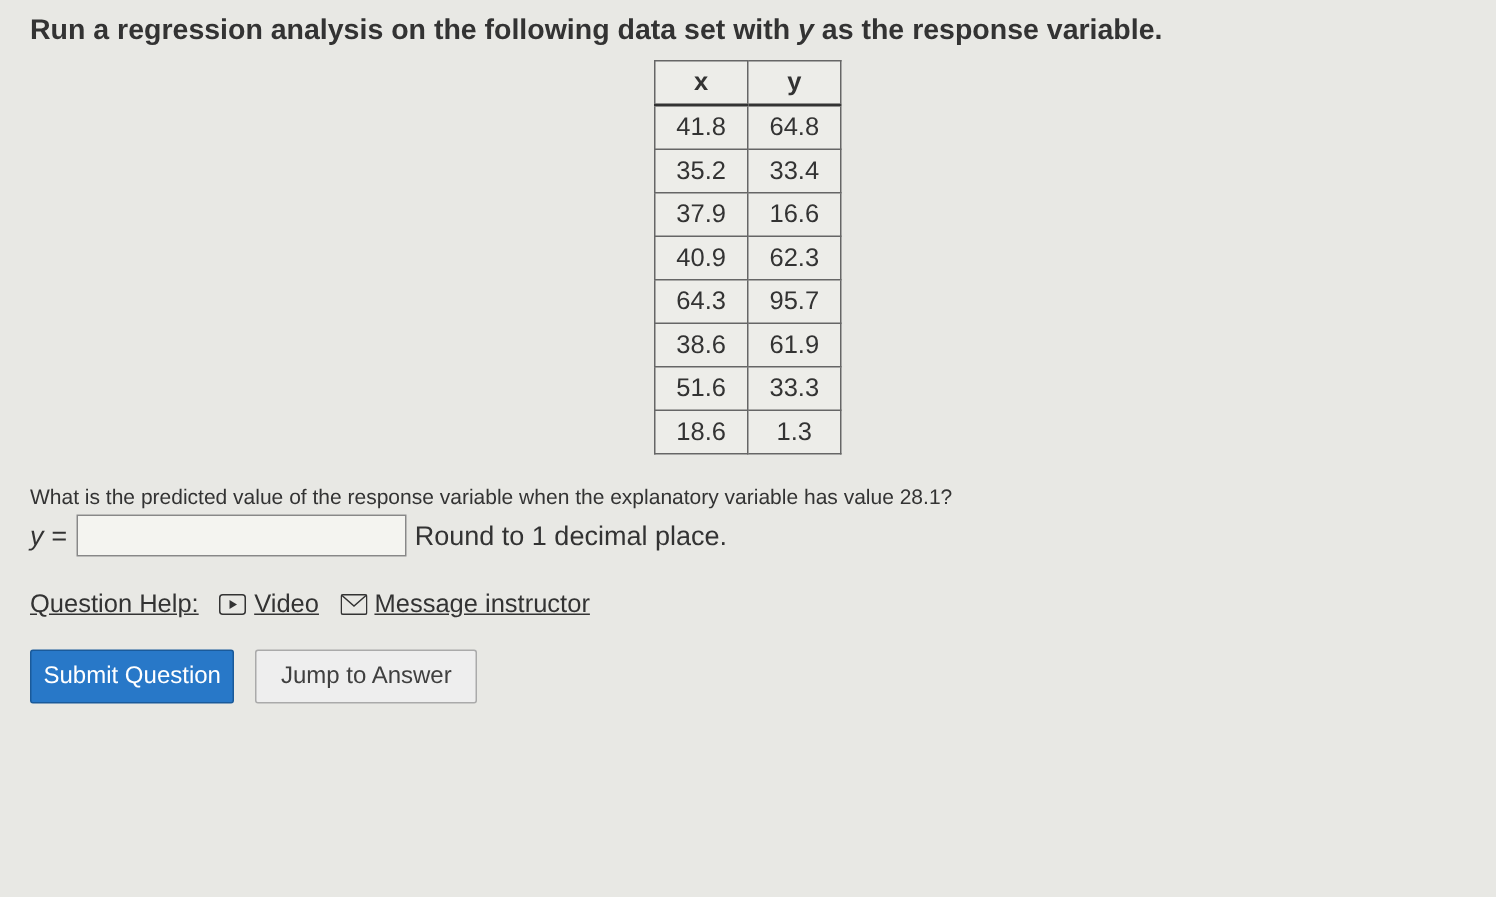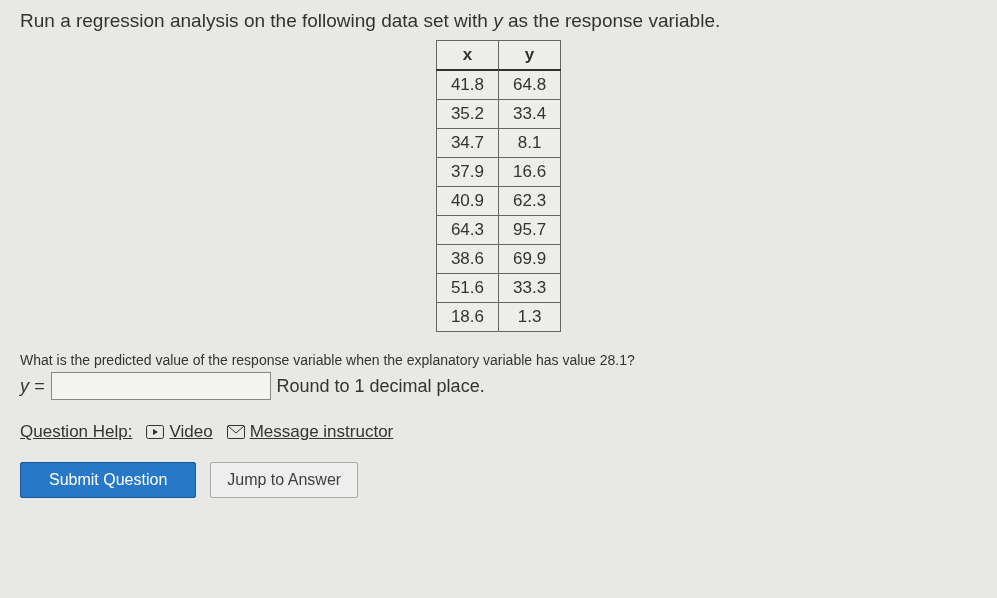--- a/index.html
+++ b/index.html
@@ -10,21 +10,21 @@
     width: 997px;
     height: 598px;
     padding: 10px 20px 0 20px;
     position: relative;
     overflow: hidden;
   }
   .question-text {
     font-size: 19px;
     color: #333;
     margin-bottom: 8px;
-    font-weight: 400;
+    font-weight: 700;
   }
   .italic { font-style: italic; }
   .data-table {
     border-collapse: collapse;
     margin: 0 auto 20px auto;
   }
   .data-table th, .data-table td {
     border: 1px solid #666;
     padding: 4px 14px;
     text-align: center;
@@ -79,21 +79,21 @@
   .button-row {
     margin-top: 20px;
     display: flex;
     gap: 14px;
     align-items: center;
   }
   .submit-btn {
     background: #2878c8;
     color: #fff;
     border: 1px solid #1a5a9a;
-    padding: 8px 28px;
+    padding: 8px 8px;
     font-size: 16px;
     cursor: pointer;
     border-radius: 2px;
   }
   .jump-btn {
     background: #eee;
     color: #404040;
     border: 1px solid #aaa;
     padding: 8px 16px;
     font-size: 16px;
@@ -118,38 +118,34 @@
   <tbody id="table-body">
       <tr>
         <td>41.8</td>
         <td>64.8</td>
       </tr>
       <tr>
         <td>35.2</td>
         <td>33.4</td>
       </tr>
       <tr>
-        <td>34.7</td>
-        <td>8.1</td>
-      </tr>
-      <tr>
         <td>37.9</td>
         <td>16.6</td>
       </tr>
       <tr>
         <td>40.9</td>
         <td>62.3</td>
       </tr>
       <tr>
         <td>64.3</td>
         <td>95.7</td>
       </tr>
       <tr>
         <td>38.6</td>
-        <td>69.9</td>
+        <td>61.9</td>
       </tr>
       <tr>
         <td>51.6</td>
         <td>33.3</td>
       </tr>
       <tr>
         <td>18.6</td>
         <td>1.3</td>
       </tr>
     </tbody>

